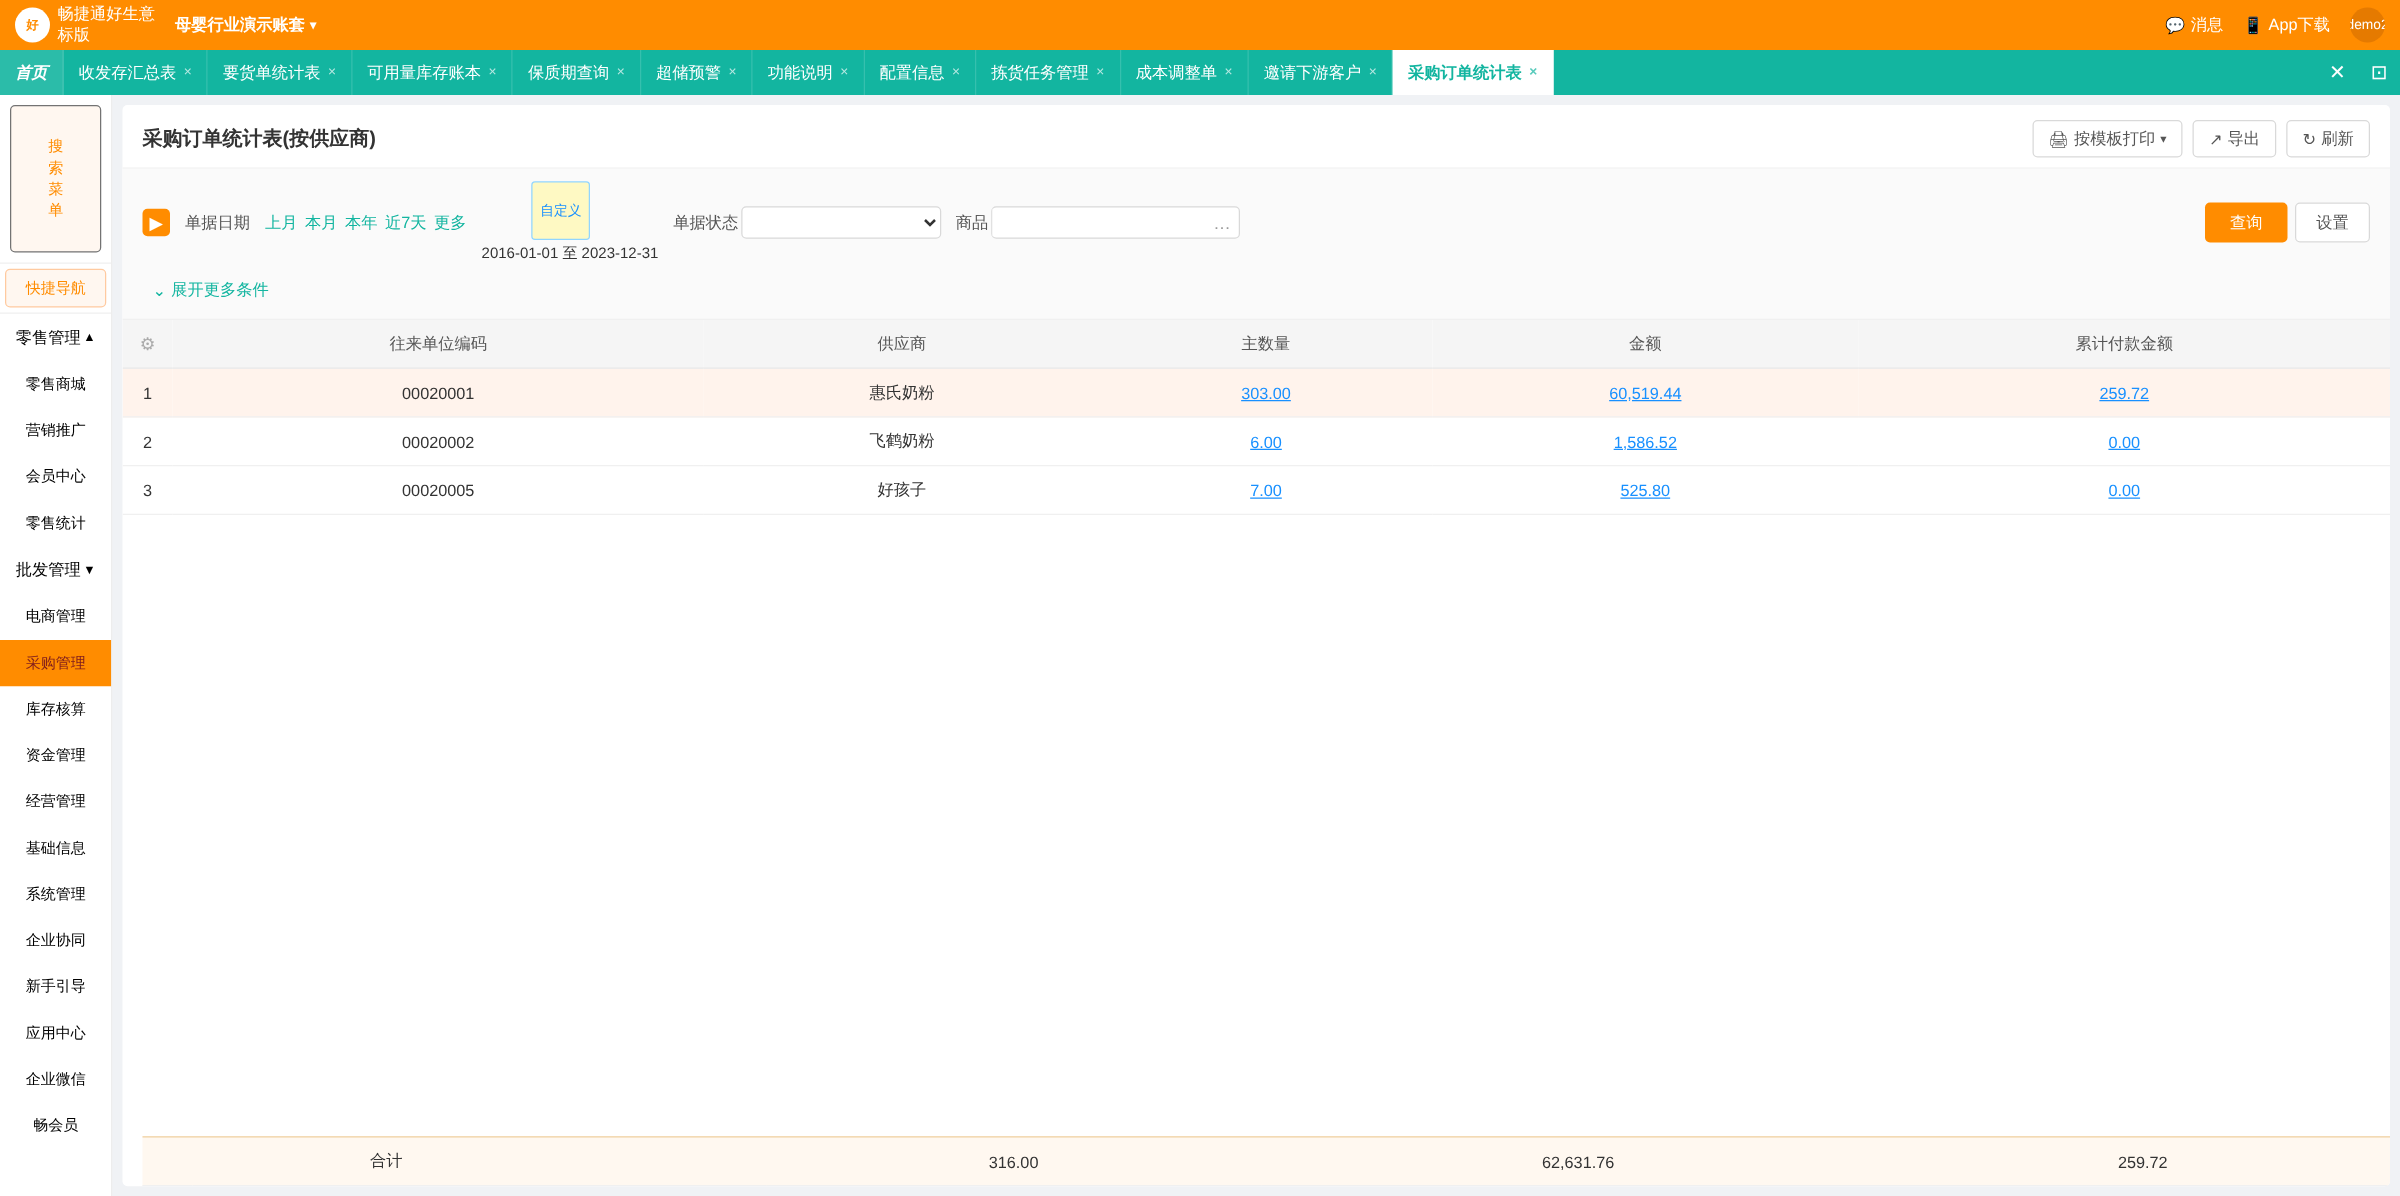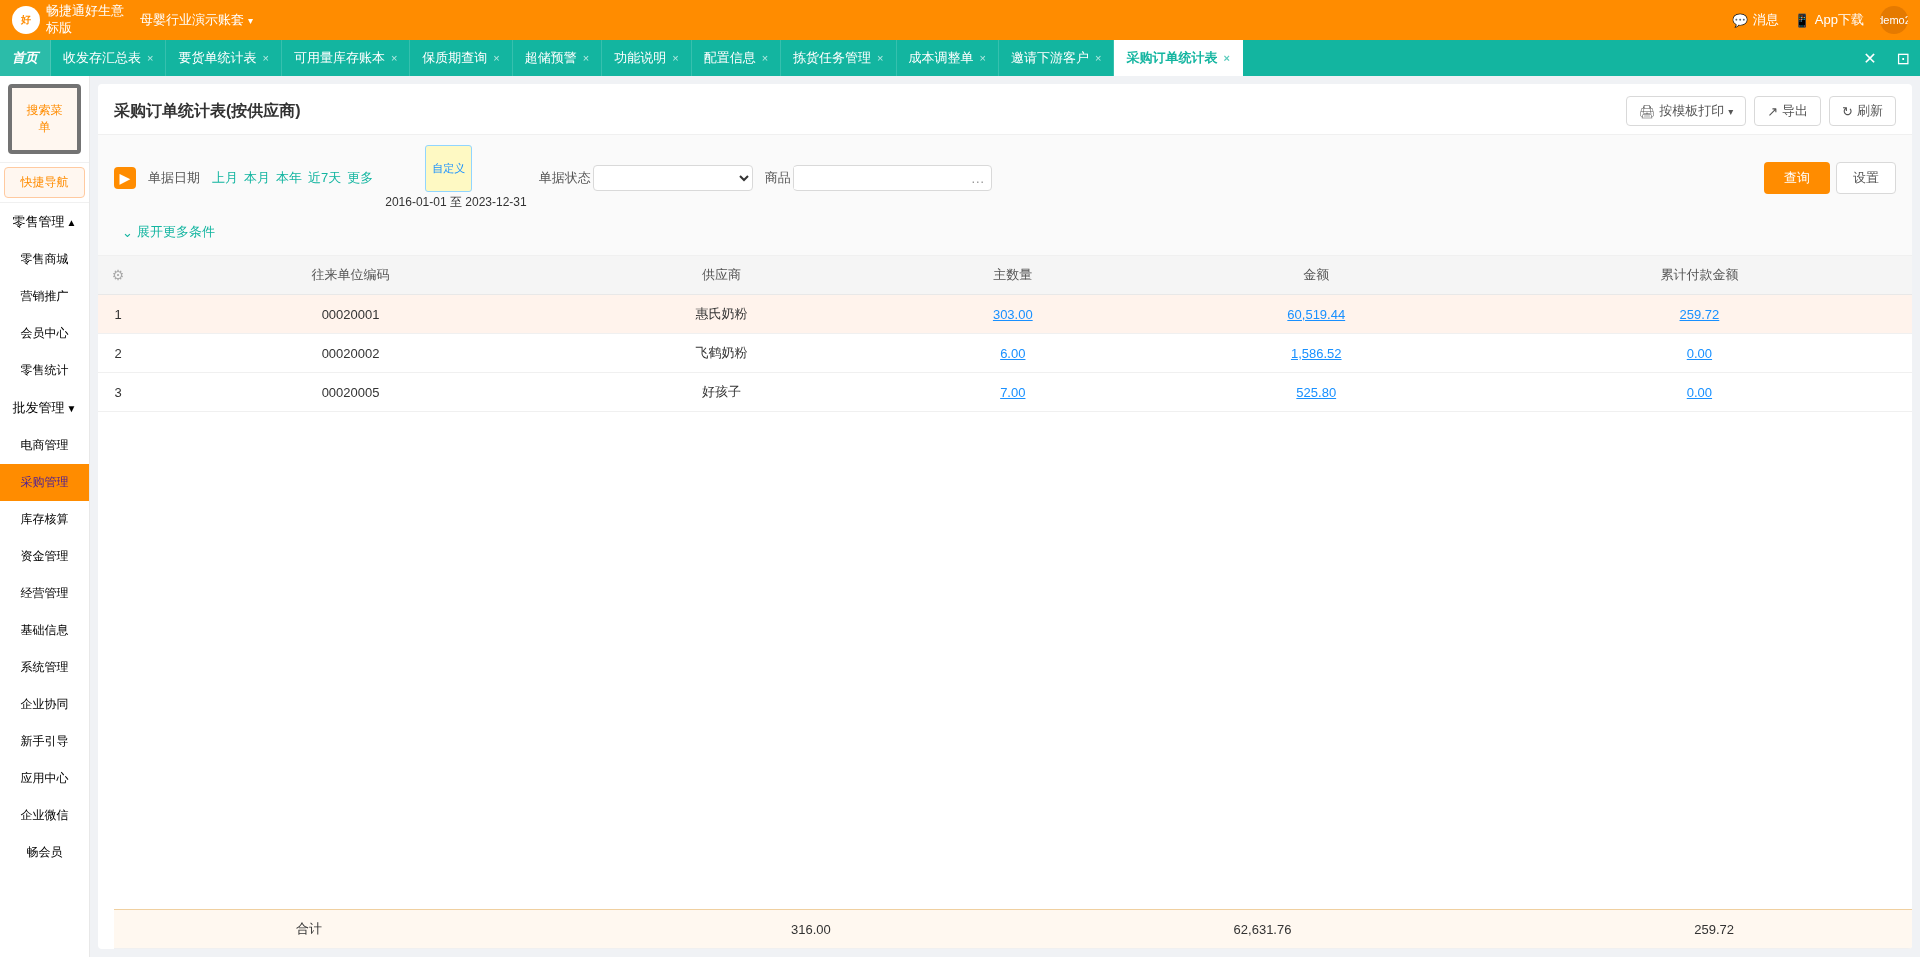--- a/index.html
+++ b/index.html
@@ -5,21 +5,21 @@
     * { box-sizing: border-box; margin: 0; padding: 0; font-family: "Microsoft YaHei", "PingFang SC", sans-serif; font-size: 13px; }
     body { display: flex; flex-direction: column; height: 957px; overflow: hidden; background: #f5f5f5; }
 
     
     .top-bar { height: 40px; background: #ff8c00; display: flex; align-items: center; padding: 0 12px; justify-content: space-between; flex-shrink: 0; }
     .top-bar-left { display: flex; align-items: center; gap: 8px; }
     .logo-area { display: flex; align-items: center; gap: 6px; }
     .logo-icon { width: 28px; height: 28px; background: #fff; border-radius: 50%; display: flex; align-items: center; justify-content: center; }
     .logo-icon span { color: #ff8c00; font-weight: bold; font-size: 10px; }
     .logo-text { color: #fff; font-size: 11px; line-height: 1.3; }
-    .workspace-selector { display: flex; align-items: center; gap: 4px; color: #fff; font-size: 13px; cursor: pointer; padding: 3px 8px; }
+    .workspace-selector { display: flex; align-items: center; gap: 4px; color: #fff; font-size: 13px; cursor: pointer; padding: 3px 8px; font-weight: bold; }
     .workspace-selector .chevron { font-size: 10px; }
     .top-bar-right { display: flex; align-items: center; gap: 16px; color: #fff; }
     .top-bar-action { display: flex; align-items: center; gap: 4px; cursor: pointer; font-size: 13px; }
     .user-avatar { width: 28px; height: 28px; border-radius: 50%; background: #e57a00; display: flex; align-items: center; justify-content: center; color: #fff; font-size: 11px; overflow: hidden; }
 
     
     .nav-tabs { height: 36px; background: #13b5a0; display: flex; align-items: stretch; flex-shrink: 0; overflow: hidden; }
     .nav-tab { display: flex; align-items: center; padding: 0 12px; color: #fff; cursor: pointer; white-space: nowrap; font-size: 13px; border-right: 1px solid rgba(255,255,255,0.15); position: relative; gap: 6px; }
     .nav-tab.home { background: rgba(255,255,255,0.1); font-weight: bold; font-style: italic; }
     .nav-tab.active { background: #fff; color: #13b5a0; font-weight: bold; }
@@ -27,25 +27,25 @@
     .nav-tab.active .close-btn { color: #13b5a0; }
     .nav-tabs-end { display: flex; align-items: center; margin-left: auto; }
     .nav-tabs-btn { color: #fff; padding: 0 10px; cursor: pointer; font-size: 16px; display: flex; align-items: center; height: 100%; }
 
     
     .main-layout { display: flex; flex: 1; overflow: hidden; }
 
     
     .sidebar { width: 90px; background: #fff; border-right: 1px solid #e8e8e8; display: flex; flex-direction: column; flex-shrink: 0; overflow-y: auto; }
     .sidebar-search { padding: 8px; border-bottom: 1px solid #f0f0f0; }
-    .sidebar-search-btn { width: 100%; padding: 14px; background: #fff7f0; border: 4px solid #737373; border-radius: 4px; color: #ff8c00; font-size: 12px; cursor: pointer; text-align: center; }
+    .sidebar-search-btn { width: 100%; padding: 24px; background: #fff7f0; border: 1px solid #737373; border-radius: 4px; color: #ff8c00; font-size: 12px; cursor: pointer; text-align: center; }
     .sidebar-nav { padding: 4px; border-bottom: 1px solid #f0f0f0; }
     .sidebar-nav-btn { width: 100%; padding: 6px; background: #fff7f0; border: 1px solid #ffcaa0; border-radius: 4px; color: #ff8c00; font-size: 12px; cursor: pointer; text-align: center; }
     .sidebar-item { padding: 10px 6px; cursor: pointer; text-align: center; color: #000000; font-size: 12px; display: flex; flex-direction: column; align-items: center; gap: 3px; }
-    .sidebar-item.active { background: #ff8c00; color: #4c1d95; }
+    .sidebar-item.active { background: #ff8c00; color: #7f1d1d; }
     .sidebar-item.has-sub { display: flex; flex-direction: row; justify-content: center; align-items: center; gap: 2px; flex-wrap: wrap; }
     .sidebar-item .sub-arrow { font-size: 10px; }
 
     
     .content-area { flex: 1; display: flex; flex-direction: column; overflow: hidden; background: #f0f2f5; }
 
     
     .page-container { flex: 1; background: #fff; margin: 8px; border-radius: 4px; display: flex; flex-direction: column; overflow: hidden; }
 
     

